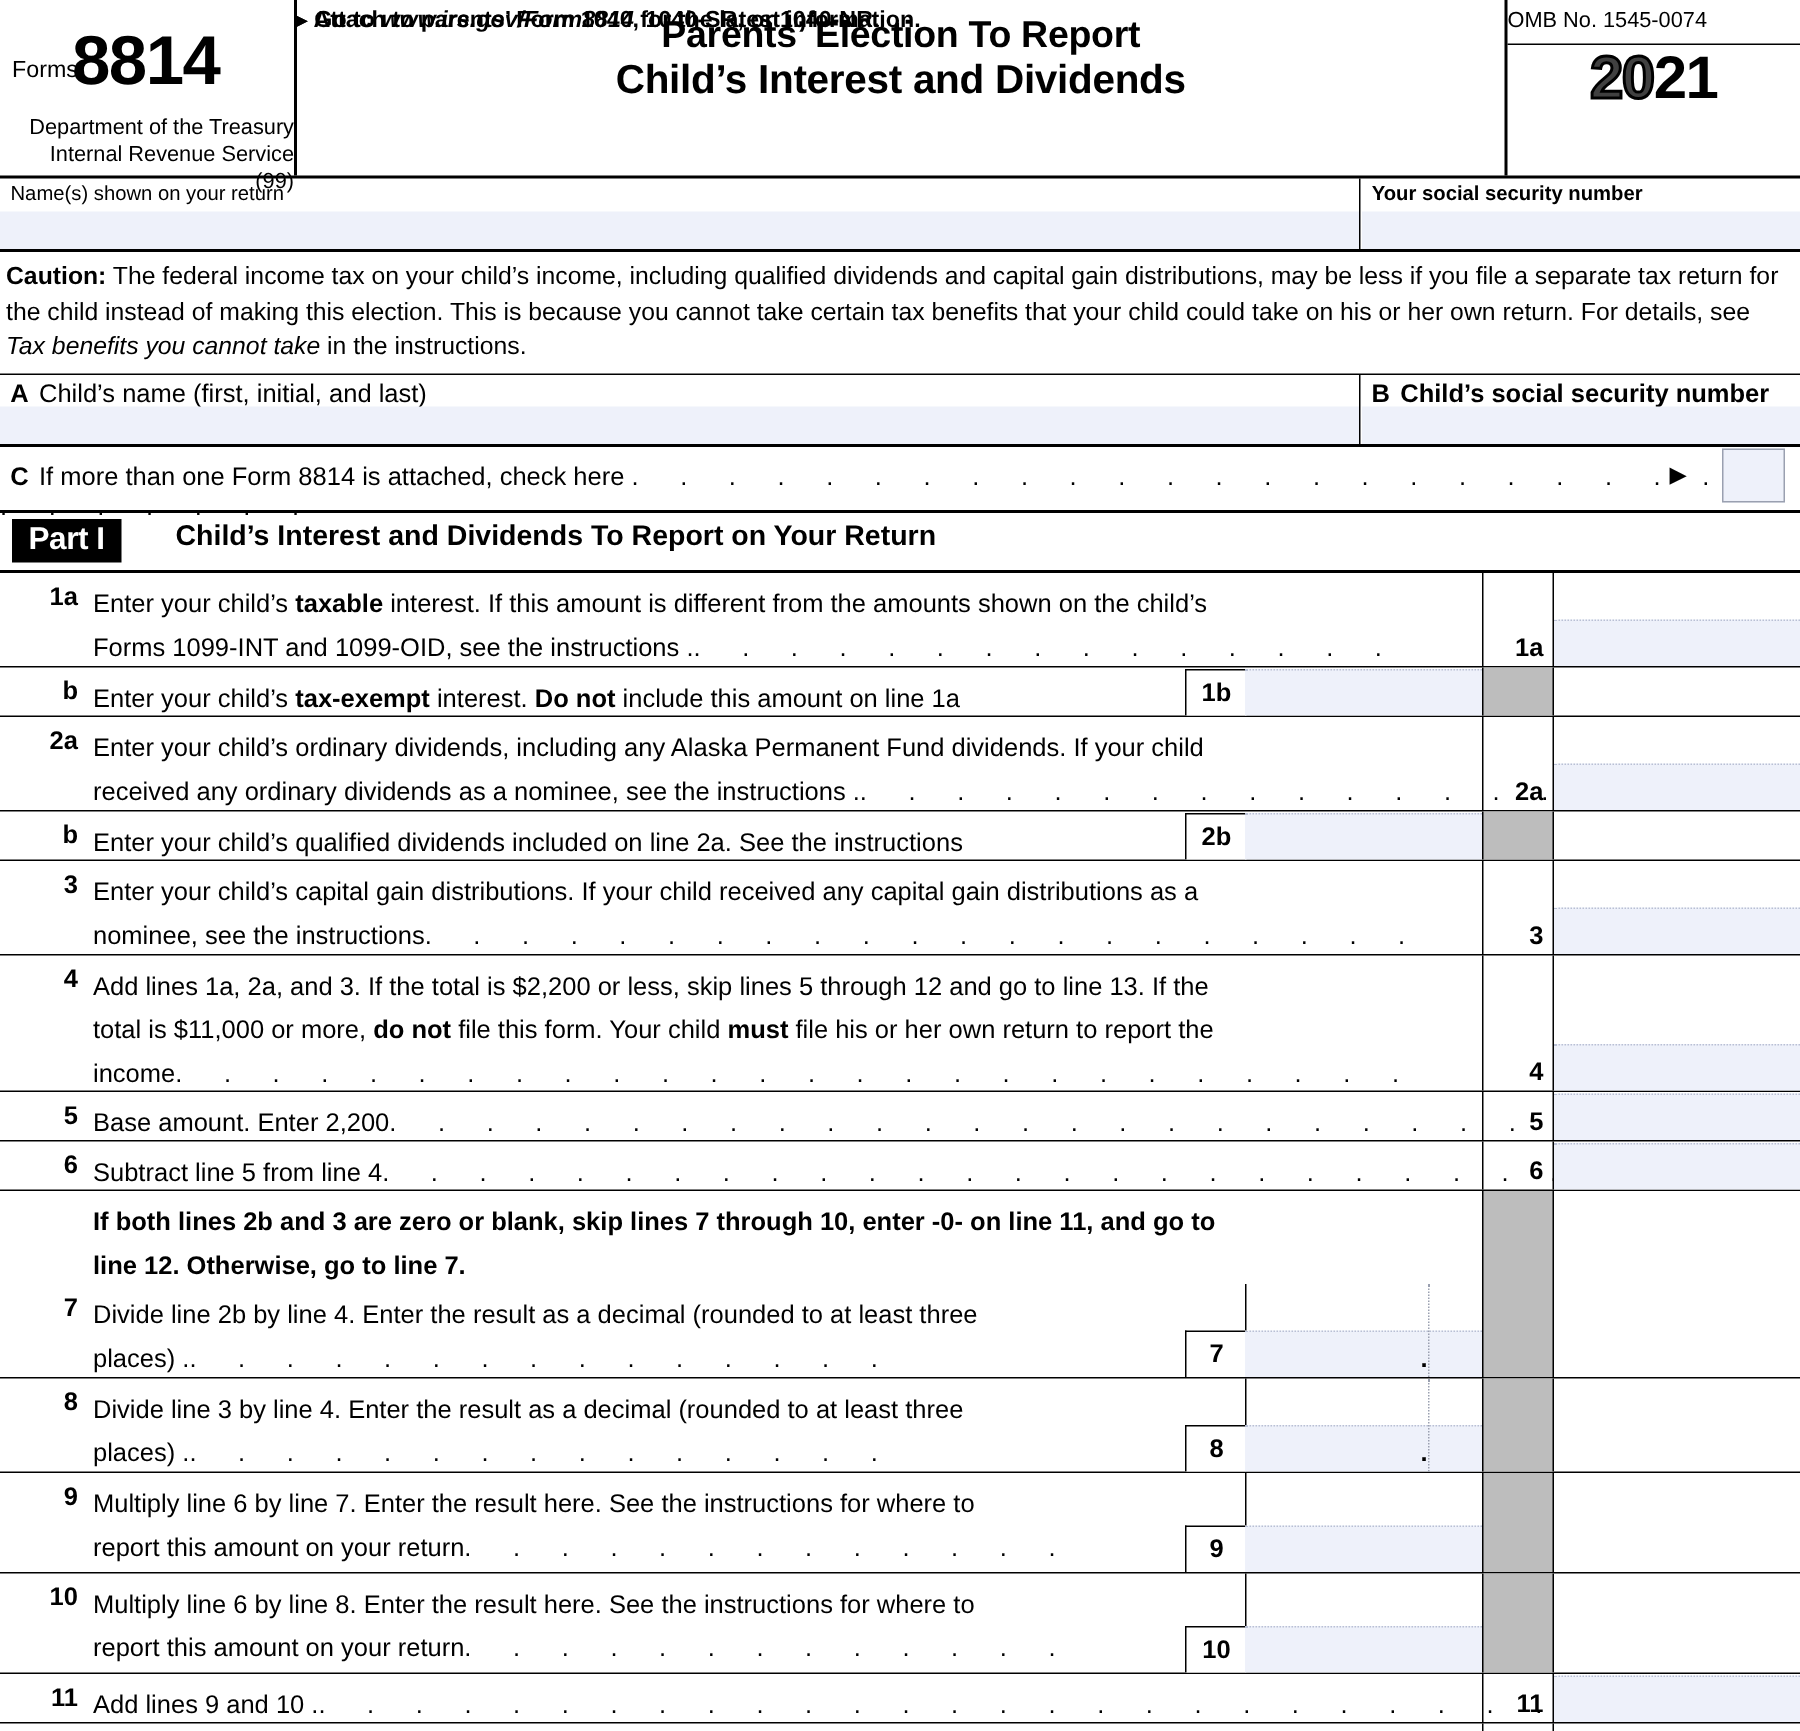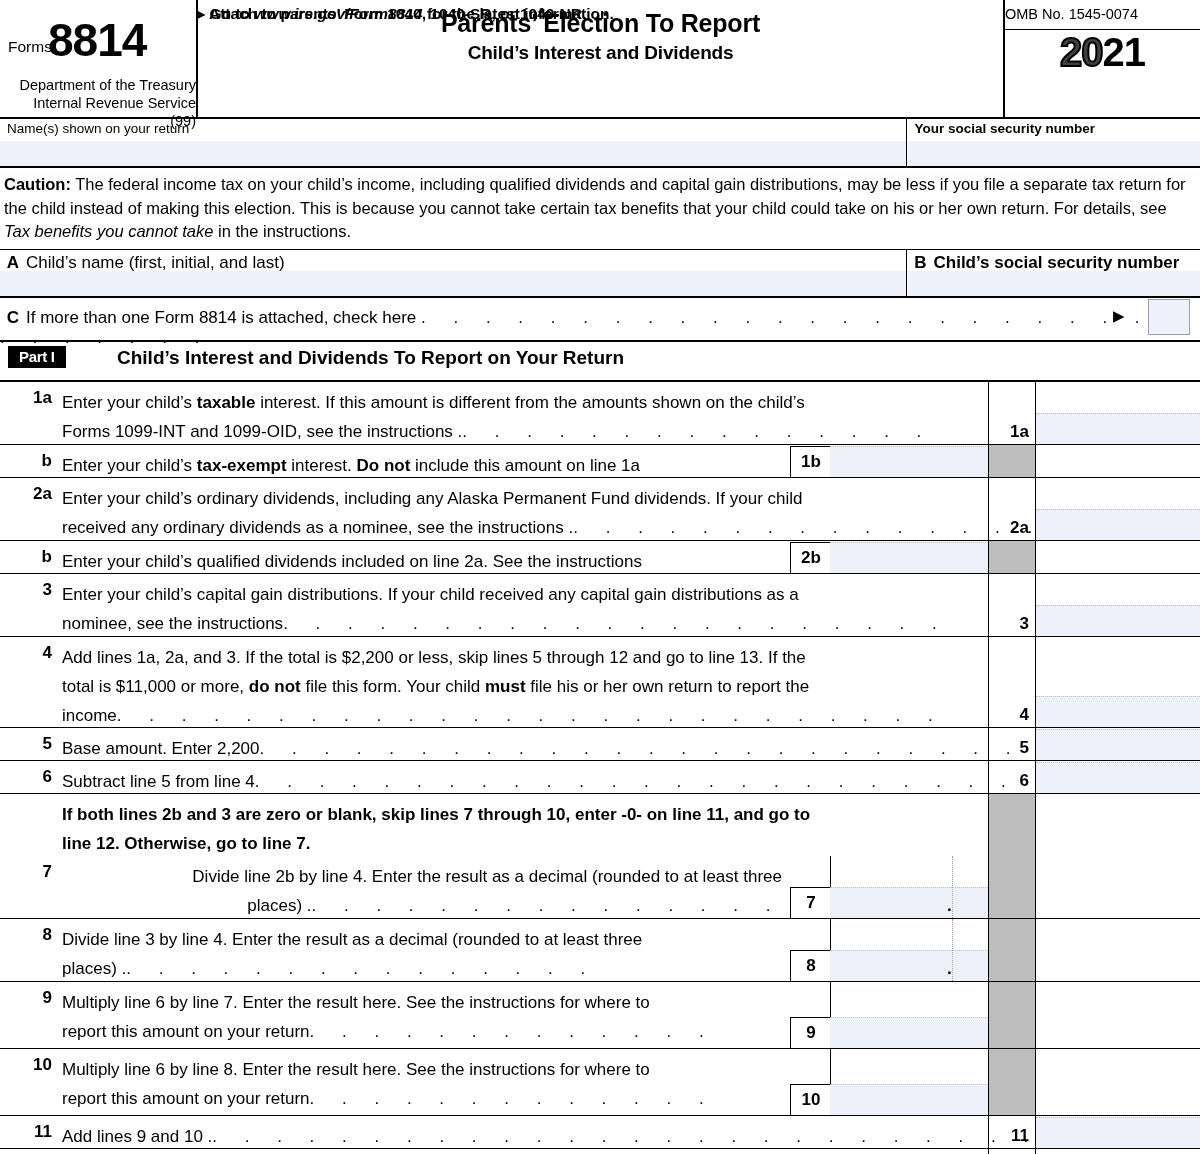--- a/index.html
+++ b/index.html
@@ -21,21 +21,21 @@
   .header{position:relative;height:117px;border-bottom:2.5px solid #000;}
   .hdr-left{position:absolute;left:0;top:0;width:196px;height:117px;
             border-right:2.5px solid #000;}
   .hdr-left .fw{position:absolute;left:8px;top:38px;font-size:15.5px;}
   .hdr-left .fno{position:absolute;left:48px;top:17px;font-size:46px;
                  font-weight:bold;letter-spacing:-1px;line-height:46px;}
   .hdr-left .dept{position:absolute;left:8px;top:76px;font-size:14.5px;line-height:18px;text-align:right;}
 
   .hdr-mid{position:absolute;left:196px;top:0;right:195px;height:117px;text-align:center;}
   .hdr-mid .t1{font-size:25px;font-weight:bold;letter-spacing:-0.2px;margin-top:8px;line-height:30px;}
-  .hdr-mid .t2{font-size:19px;font-weight:bold;letter-spacing:-0.2px;line-height:30px;}
+  .hdr-mid .t2{font-size:27px;font-weight:bold;letter-spacing:-0.2px;line-height:30px;}
   .hdr-mid .sub{font-size:15.5px;font-weight:bold;line-height:21px;margin-top:3px;}
   .arrow{font-size:12px;vertical-align:1px;}
 
   .hdr-right{position:absolute;right:0;top:0;width:195px;height:117px;
              border-left:2.5px solid #000;}
   .hdr-right .omb{height:29px;line-height:29px;font-size:14.5px;
                   border-bottom:1.5px solid #000;}
   .hdr-right .yr{text-align:center;font-size:40px;font-weight:bold;line-height:40px;
                  letter-spacing:-1px;margin-top:2px;height:40px;}
   .yr .hollow{color:#404040;-webkit-text-stroke:2px #000;}
@@ -67,21 +67,21 @@
   .crow{position:relative;height:42px;border-bottom:2.5px solid #000;}
   .crow .ct{position:absolute;left:0;top:10px;font-size:17px;}
   .dotline{letter-spacing:11.5px;color:#000;}
   .crow .arw{position:absolute;left:1113px;top:9px;font-size:15px;}
   .cbox{position:absolute;left:1148px;top:1px;width:40px;height:34px;
         border:1px solid #9aa0b0;background:#eef1fa;}
 
   
   .partbar{position:relative;height:38px;border-bottom:2.5px solid #000;}
   .partbadge{position:absolute;left:8px;top:4px;background:#000;color:#fff;
-             font-size:15px;font-weight:bold;padding:2px 11px 3px 11px;letter-spacing:-0.3px;}
+             font-size:21px;font-weight:bold;padding:2px 11px 3px 11px;letter-spacing:-0.3px;}
   .parttitle{position:absolute;left:117px;top:5px;font-size:19px;font-weight:bold;}
 
   
   .body{position:relative;}
   .ln{position:relative;border-bottom:1.5px solid #000;}
   .ln .no{position:absolute;left:14px;top:6px;width:38px;text-align:right;
           font-size:17px;font-weight:bold;}
   .ln .tx{position:absolute;left:62px;top:6px;font-size:17px;line-height:29px;}
 
   
@@ -306,21 +306,21 @@
       <span class="tx b" style="left:62px;">
         <span>If both lines 2b and 3 are zero or blank, skip lines 7 through 10, enter -0- on line 11, and go to</span><br>
         <span>line 12. Otherwise, go to line 7.</span>
       </span>
       <div class="grayblock"></div>
       <div class="amtcol"></div>
     </div>
 
     <div class="ln" style="height:62px;">
       <span class="no">7</span>
-      <span class="tx" style="width:720px;text-align:right;">
+      <span class="tx" style="width:720px;">
         <span>Divide line 2b by line 4. Enter the result as a decimal (rounded to at least three</span><br>
         <span>places) .</span><span class="dotline">.  .  .  .  .  .  .  .  .  .  .  .  .  .  .</span>
       </span>
       <div class="sub" style="left:790px;right:212px;">
         <div class="vline"></div>
         <div class="sn">7</div>
         <div class="sv"></div>
         <div class="decbox">
           <div class="dot"></div>
           <span class="per">.</span>

